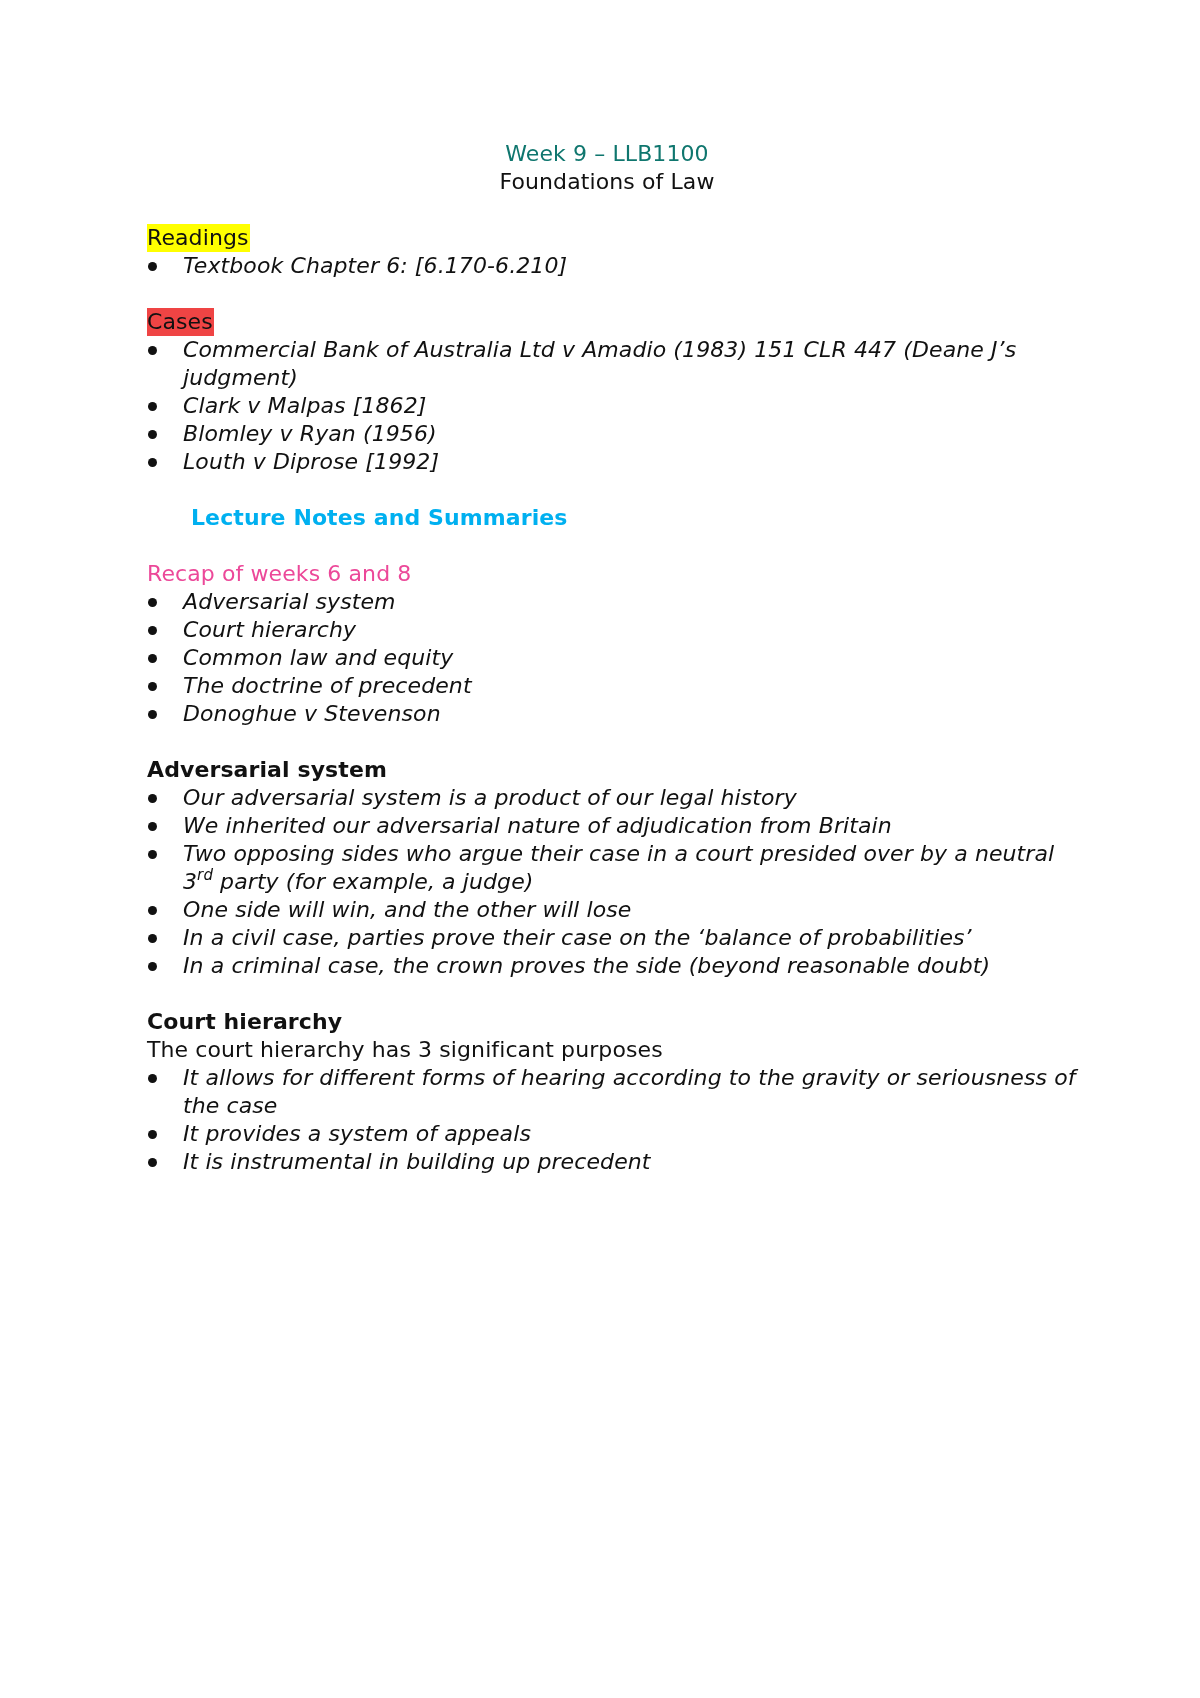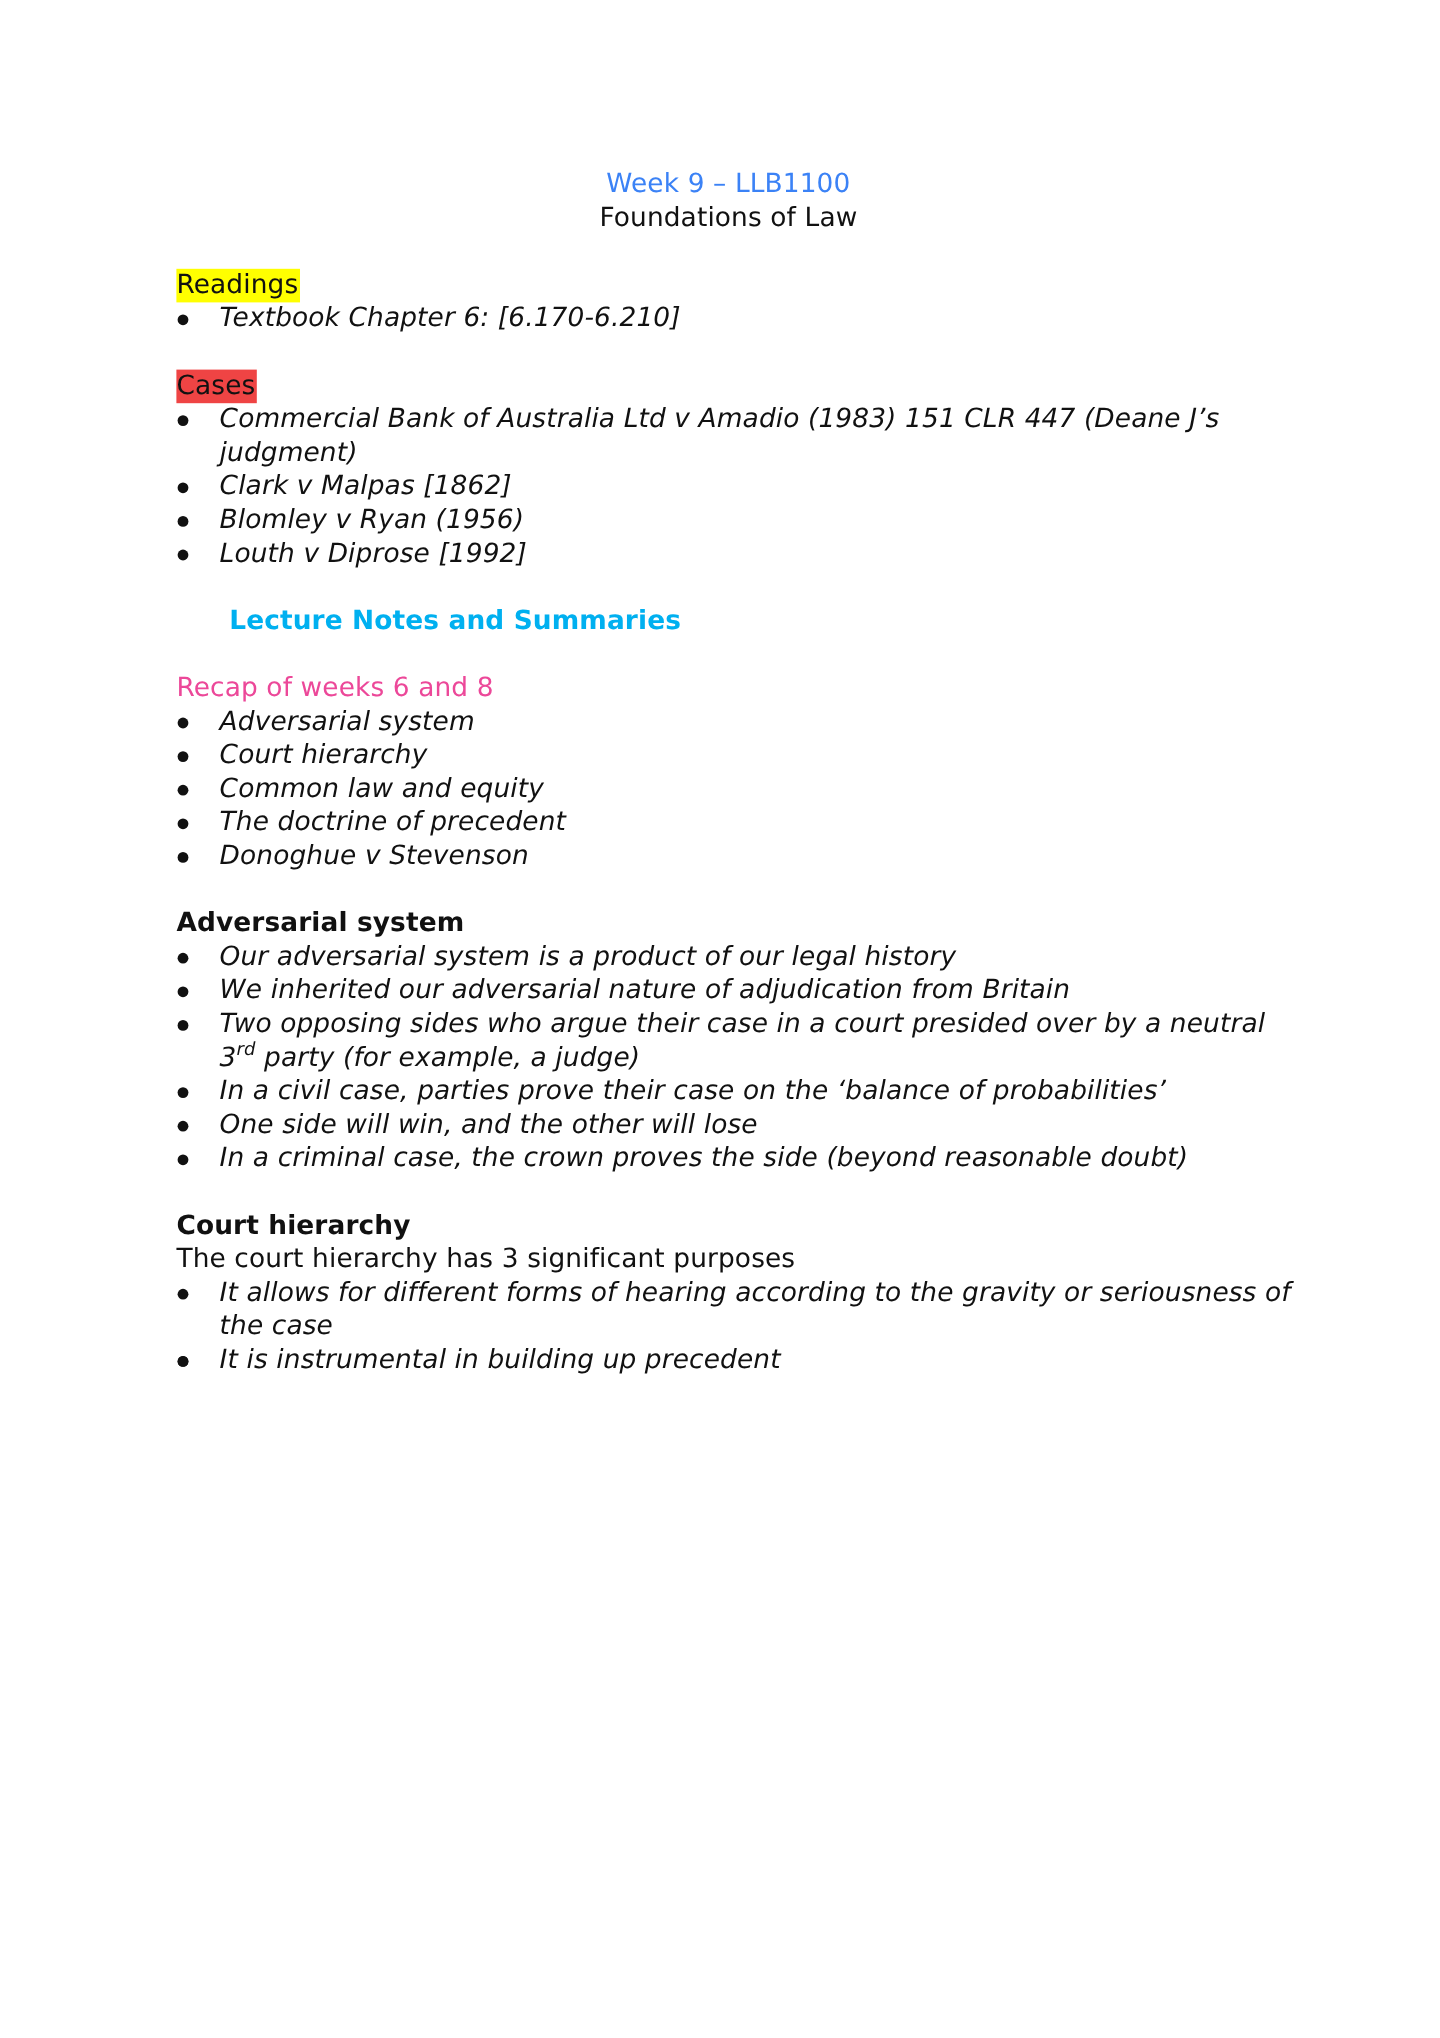--- a/index.html
+++ b/index.html
@@ -22,21 +22,21 @@
       width: 930px;
       font-size: 22px;
       line-height: 28px;
       letter-spacing: 0.1px;
     }
     .center {
       text-align: center;
       width: 920px;
     }
     .title-blue {
-      color: #3b82f6;
+      color: #0f766e;
     }
     .blank {
       height: 28px;
     }
     .hl-yellow {
       background: #FFFF00;
       display: inline-block;
       line-height: 28px;
       padding-right: 1px;
     }
@@ -131,31 +131,31 @@
   </div>
 
   <div class="blank"></div>
 
   <div>
     <div class="bold-head">Adversarial system</div>
     <ul class="bullets">
       <li><span class="bullet"></span><span>Our adversarial system is a product of our legal history</span></li>
       <li><span class="bullet"></span><span>We inherited our adversarial nature of adjudication from Britain</span></li>
       <li><span class="bullet"></span><span><span>Two opposing sides who argue their case in a court presided over by a neutral 3</span><sup>rd</sup><span> party (for example, a judge)</span></span></li>
+      <li><span class="bullet"></span><span>One side will win, and the other will lose</span></li>
       <li><span class="bullet"></span><span>In a civil case, parties prove their case on the ‘balance of probabilities’</span></li>
-      <li><span class="bullet"></span><span>One side will win, and the other will lose</span></li>
       <li><span class="bullet"></span><span>In a criminal case, the crown proves the side (beyond reasonable doubt)</span></li>
     </ul>
   </div>
 
   <div class="blank"></div>
 
   <div>
     <div class="bold-head">Court hierarchy</div>
     <div>The court hierarchy has 3 significant purposes</div>
     <ul class="bullets">
       <li><span class="bullet"></span><span>It allows for different forms of hearing according to the gravity or seriousness of the case</span></li>
-      <li><span class="bullet"></span></li>
+      <li><span class="bullet"></span><span>It provides a system of appeals</span></li>
       <li><span class="bullet"></span><span>It is instrumental in building up precedent</span></li>
     </ul>
   </div>
 
 </div>
 
 </body></html>

